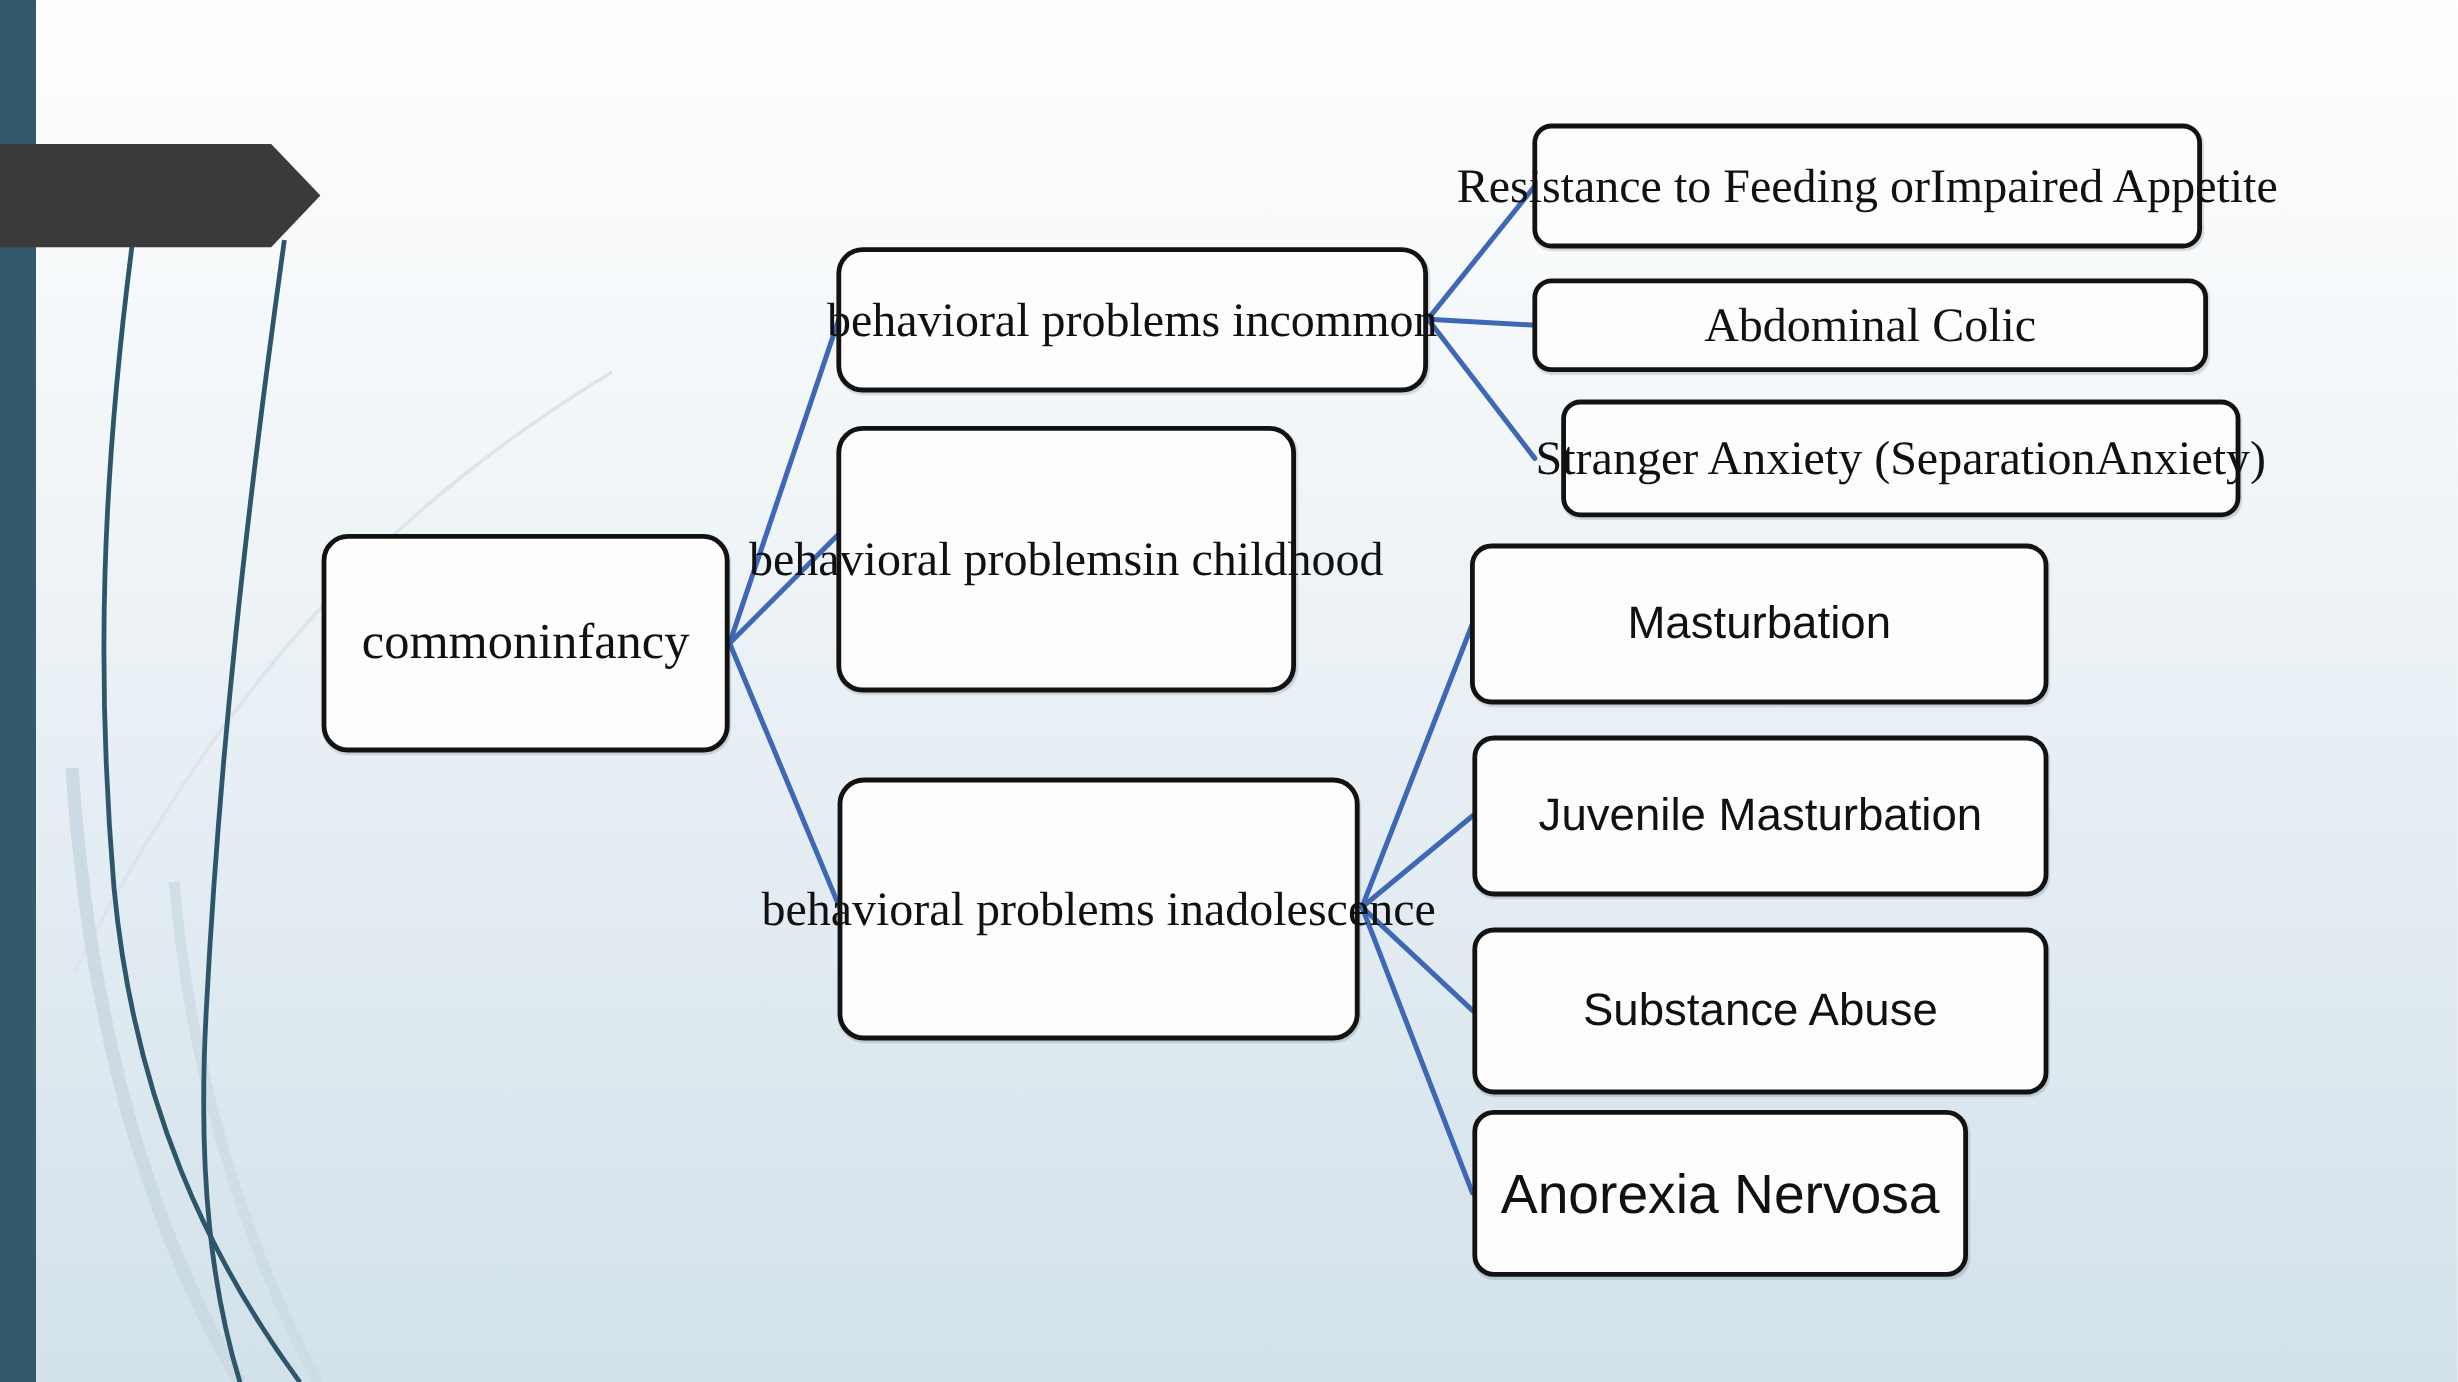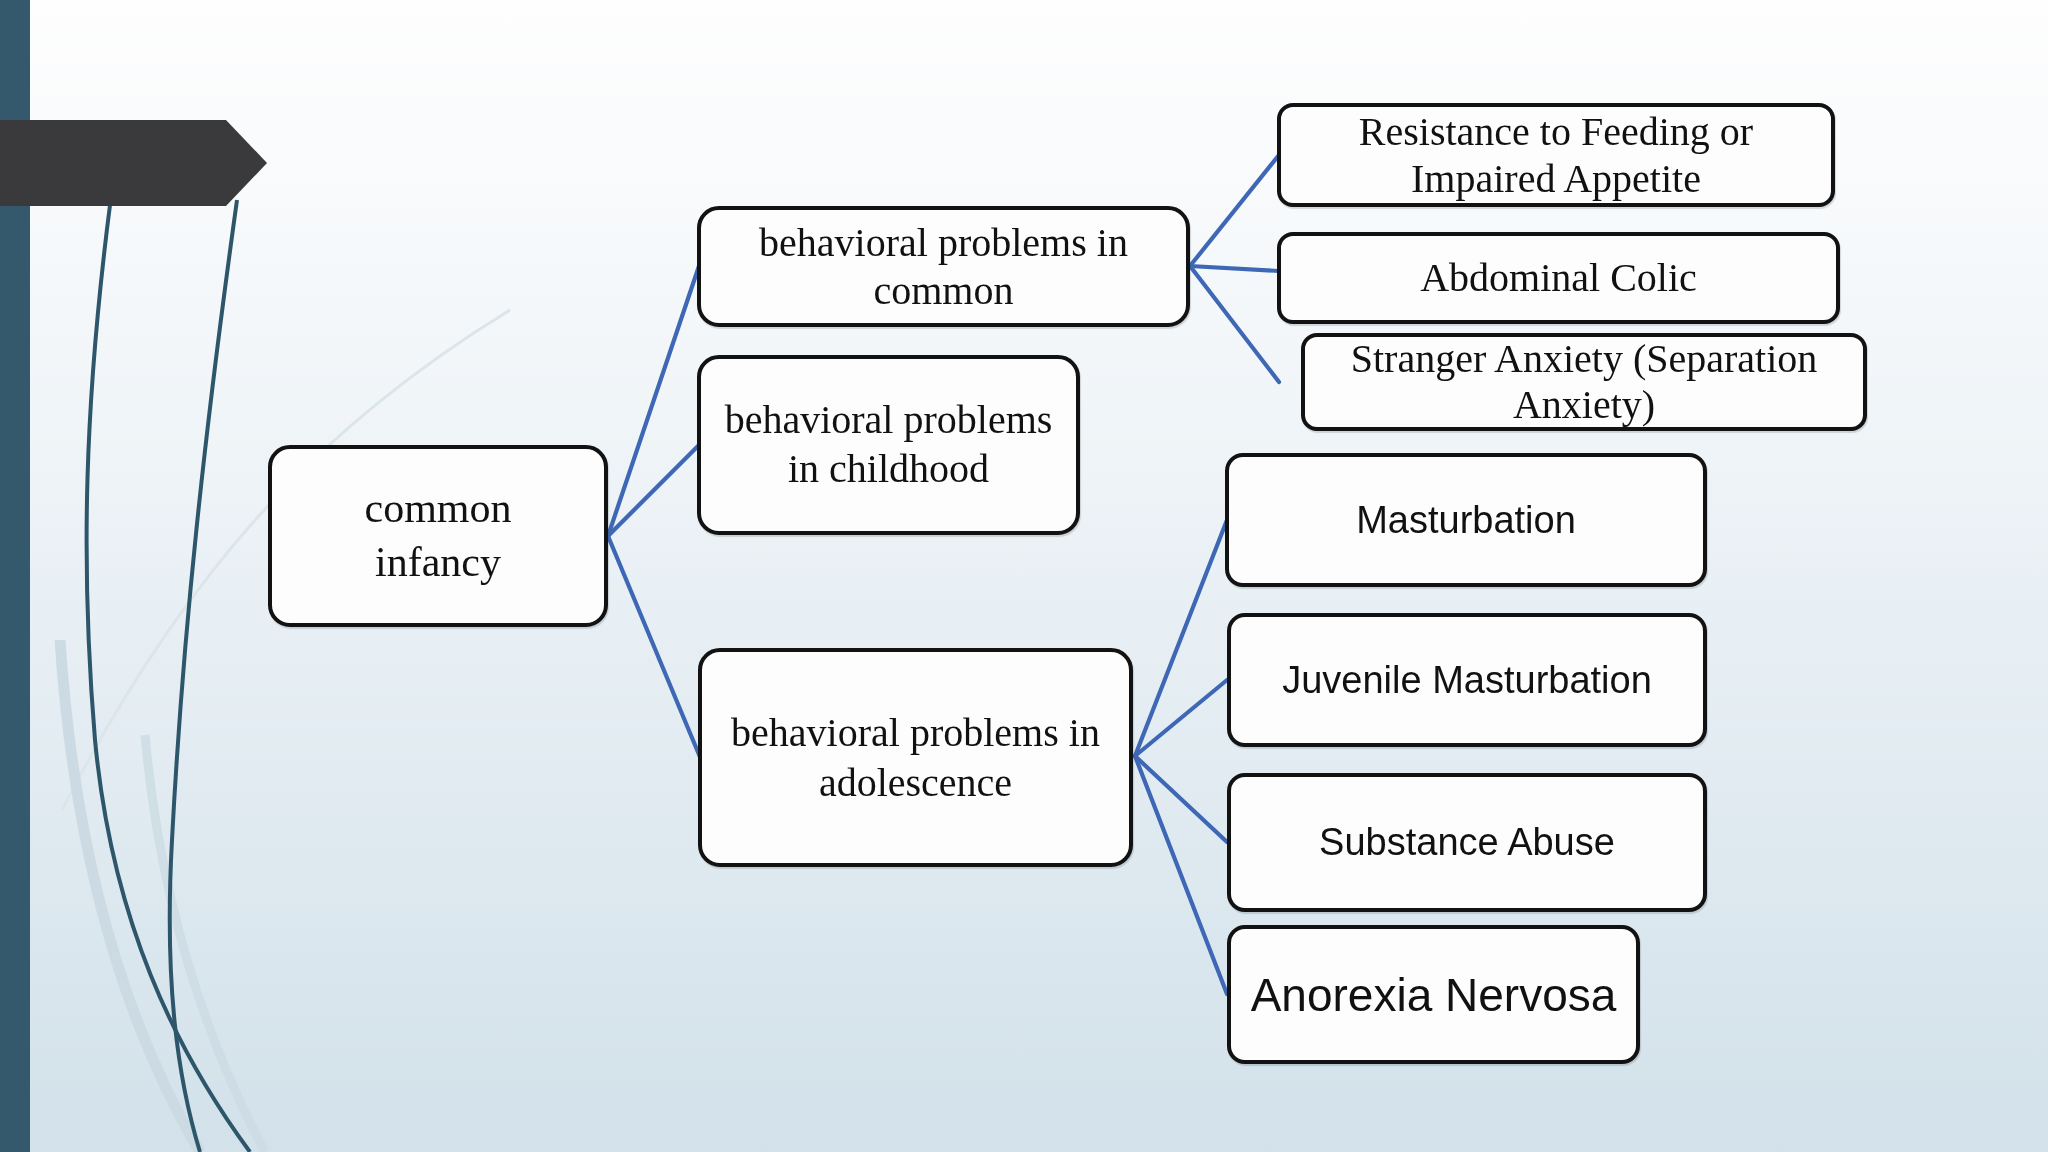--- a/index.html
+++ b/index.html
@@ -24,34 +24,34 @@
     font-family:"Liberation Serif","DejaVu Serif",serif;
   }
   .deco-layer,.connector-layer{position:absolute;left:0;top:0;width:2048px;height:1152px;}
   .connector-layer line{stroke:var(--connector-blue);stroke-width:4.2px;stroke-linecap:round;}
   .accent-bar{position:absolute;left:0;top:0;width:30px;height:1152px;background:var(--accent-bar-teal);}
   .node{
     position:absolute;box-sizing:border-box;
     background:var(--box-fill);
     border:4px solid var(--box-border);
     border-radius:22px;
-    display:flex;flex-direction:column;align-items:center;justify-content:center;
+    display:flex;align-items:center;justify-content:center;
     text-align:center;color:var(--text);
     box-shadow:1px 2px 1px rgba(40,60,70,0.18);
   }
   .node .ln{display:block;white-space:nowrap;}
   .serif{font-family:"Liberation Serif","DejaVu Serif",serif;}
   .sans{font-family:"Liberation Sans","DejaVu Sans",sans-serif;}
   
   #n-root        {left:268px; top:445px; width:340px; height:182px; font-size:42px; line-height:1.28;}
   #n-infancy     {left:697px; top:206px; width:493px; height:121px; font-size:40px; line-height:1.2;}
-  #n-childhood   {left:697px; top:355px; width:383px; height:180px; font-size:40px; line-height:1.22;}
+  #n-childhood   {left:697px; top:355px; width:383px; height:222px; font-size:40px; line-height:1.22;}
   #n-adolescence {left:698px; top:648px; width:435px; height:219px; font-size:40px; line-height:1.25;}
   #n-resistance  {left:1277px;top:103px; width:558px; height:104px; font-size:40px; line-height:1.18; border-radius:16px;}
-  #n-colic       {left:1277px;top:232px; width:563px; height:92px;  font-size:40px; line-height:1.1;  border-radius:16px;}
+  #n-colic       {left:1277px;top:232px; width:563px; height:78px;  font-size:40px; line-height:1.1;  border-radius:16px;}
   #n-stranger    {left:1277px;top:333px; width:566px; height:98px;  font-size:40px; line-height:1.15; border-radius:16px; padding:0 4px;margin-left:24px;}
   #n-masturbation{left:1225px;top:453px; width:482px; height:134px; font-size:38px; border-radius:18px;}
   #n-juvenile    {left:1227px;top:613px; width:480px; height:134px; font-size:38px; border-radius:18px;}
   #n-substance   {left:1227px;top:773px; width:480px; height:139px; font-size:38px; border-radius:18px;}
   #n-anorexia    {left:1227px;top:925px; width:413px; height:139px; font-size:46px; border-radius:18px;}
 </style>
 </head>
 <body>
 
 <div class="slide">

